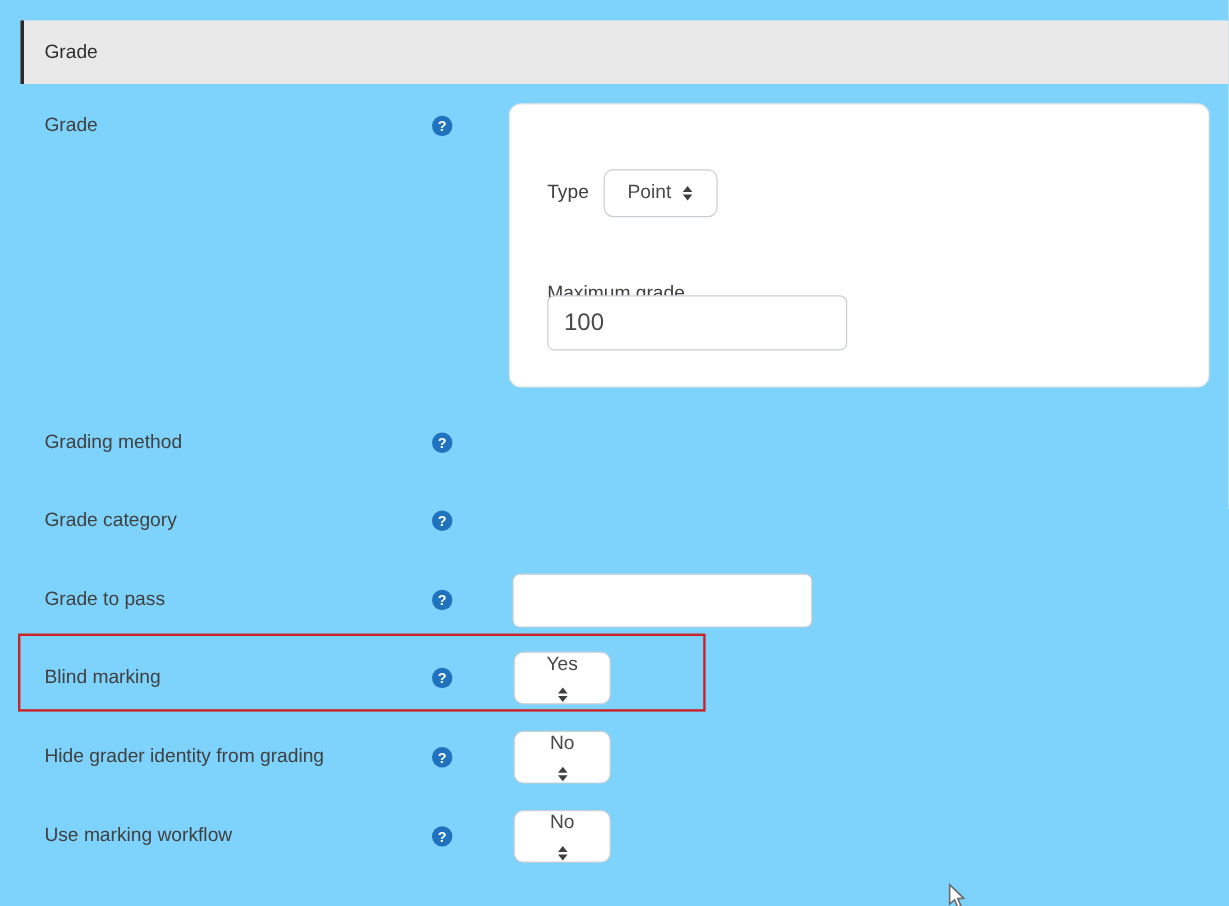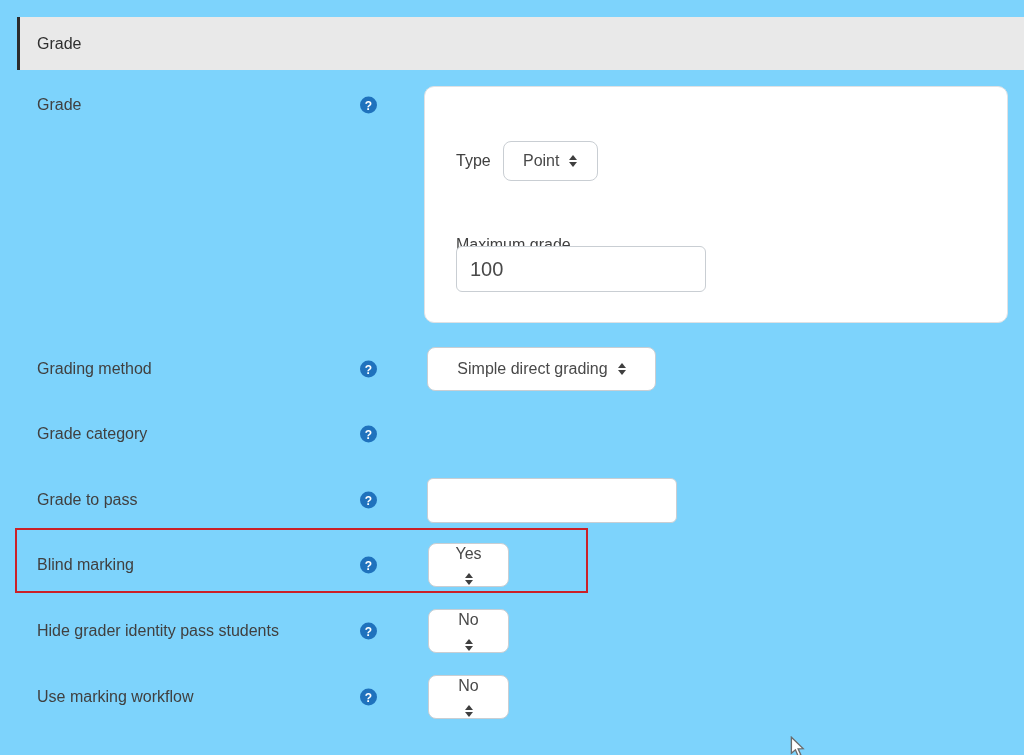--- a/index.html
+++ b/index.html
@@ -120,27 +120,20 @@
     </div>
     <div class="max-label">Maximum grade</div>
     <input class="text-input max-input" value="100" style="">
   </div>
 
   <div class="form-row" style="top:347px">
     <div class="flabel">Grading method</div>
     <div class="help">
       <span class="q">?</span>
     </div>
-    <div class="select w229" style="top:0">
-      <span>Simple direct grading</span>
-      <span class="sort">
-          <i class="tu"></i>
-          <i class="td"></i>
-        </span>
-    </div>
   </div>
 
   <div class="form-row" style="top:412px">
     <div class="flabel">Grade category</div>
     <div class="help">
       <span class="q">?</span>
     </div>
   </div>
 
   <div class="form-row" style="top:478px">
@@ -159,21 +152,21 @@
     <div class="select w81" style="left:428px; top:0">
       <span>Yes</span>
       <span class="sort">
           <i class="tu"></i>
           <i class="td"></i>
         </span>
     </div>
   </div>
 
   <div class="form-row" style="top:609px">
-    <div class="flabel">Hide grader identity pass students</div>
+    <div class="flabel">Hide grader identity from grading</div>
     <div class="help">
       <span class="q">?</span>
     </div>
     <div class="select w81" style="left:428px; top:0">
       <span>No</span>
       <span class="sort">
           <i class="tu"></i>
           <i class="td"></i>
         </span>
     </div>

